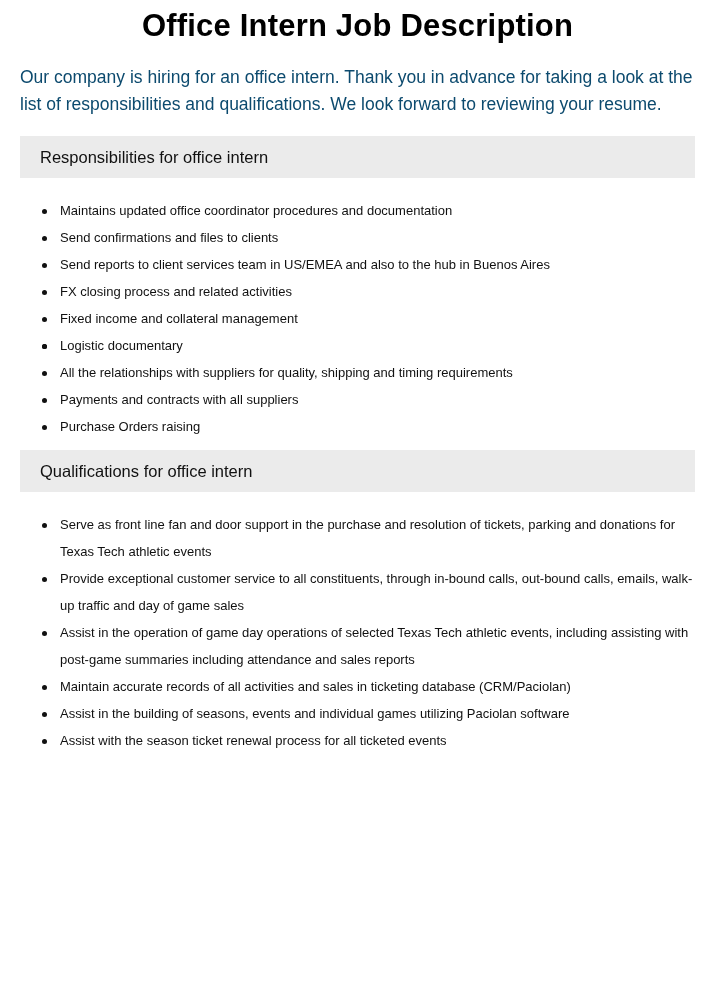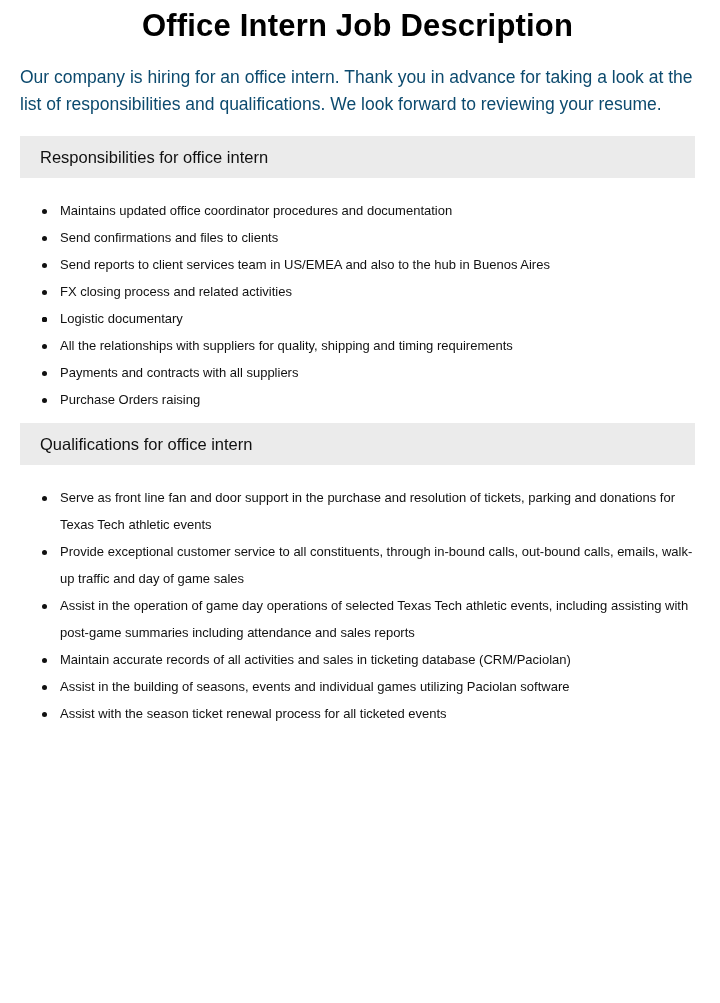--- a/index.html
+++ b/index.html
@@ -77,21 +77,21 @@
   <h1 class="title">Office Intern Job Description</h1>
   <p class="intro">Our company is hiring for an office intern. Thank you in advance for taking a look at the list of responsibilities and qualifications. We look forward to reviewing your resume.</p>
 
   <section>
     <h2 class="section-header resp">Responsibilities for office intern</h2>
     <ul class="items">
       <li><span class="bullet"></span><span>Maintains updated office coordinator procedures and documentation</span></li>
       <li><span class="bullet"></span><span>Send confirmations and files to clients</span></li>
       <li><span class="bullet"></span><span>Send reports to client services team in US/EMEA and also to the hub in Buenos Aires</span></li>
       <li><span class="bullet"></span><span>FX closing process and related activities</span></li>
-      <li><span class="bullet"></span></li>
+      <li><span class="bullet"></span><span>Fixed income and collateral management</span></li>
       <li><span class="bullet"></span></li>
       <li><span class="bullet"></span><span>Logistic documentary</span></li>
       <li><span class="bullet"></span><span>All the relationships with suppliers for quality, shipping and timing requirements</span></li>
       <li><span class="bullet"></span><span>Payments and contracts with all suppliers</span></li>
       <li><span class="bullet"></span><span>Purchase Orders raising</span></li>
     </ul>
   </section>
 
   <section>
     <h2 class="section-header qual">Qualifications for office intern</h2>

